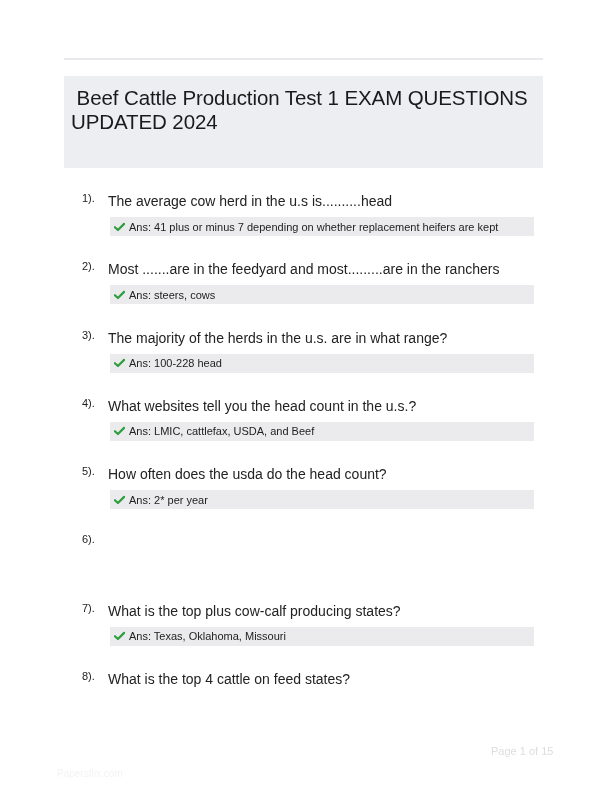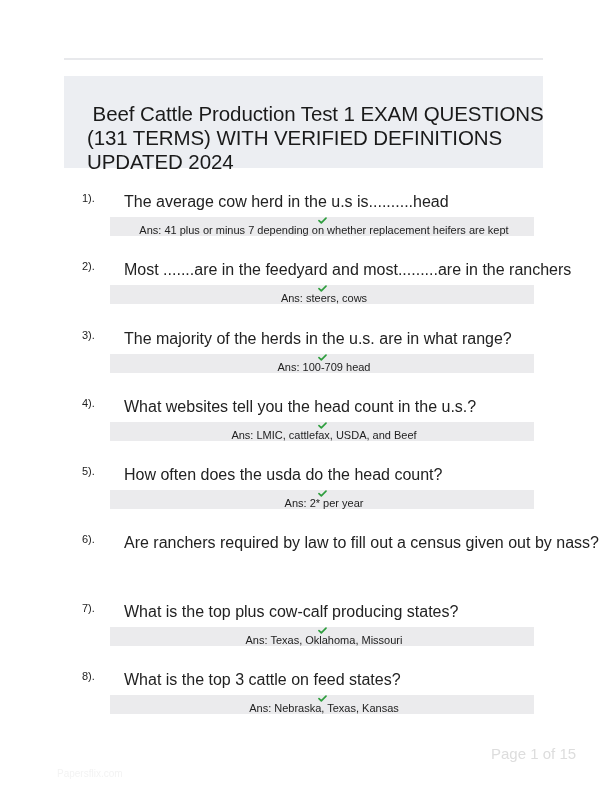--- a/index.html
+++ b/index.html
@@ -1,41 +1,40 @@
 <!DOCTYPE html>
 <html><head>
   <meta charset="utf-8">
   <style>
     html, body { margin: 0; padding: 0; background: #ffffff; }
     body { width: 606px; height: 800px; position: relative; overflow: hidden;
            font-family: "Liberation Sans", sans-serif; color: #222; }
     .top-rule { position: absolute; left: 64px; top: 58px; width: 479px; height: 2px; background: #e8e9ec; }
     .title-box { position: absolute; left: 64px; top: 76px; width: 479px; height: 92px;
                  background: #eceef2; box-sizing: border-box; padding: 10px 6px 0 7px; }
-    .title { font-size: 20.5px; line-height: 24px; color: #1a1a1a; margin: 16px; font-weight: normal; letter-spacing: -0.1px; }
+    .title { font-size: 20.5px; line-height: 24px; color: #1a1a1a; margin: 0; font-weight: normal; letter-spacing: -0.1px; }
     .qa-list { position: absolute; left: 0; top: 188px; width: 606px; }
     .qa { position: relative; height: 68.3px; }
     .q-num { position: absolute; left: 82px; top: 4px; font-size: 11px; color: #222; }
-    .q-text { position: absolute; left: 124px; top: 5px; font-size: 16px; color: #222; }
+    .q-text { position: absolute; left: 108px; top: 5px; font-size: 14px; color: #222; }
     .ans { position: absolute; left: 110px; top: 29px; width: 424px; height: 19px;
            background: #ebebed; box-sizing: border-box; padding-left: 4px;
-           display: flex; align-items: center; font-size: 11px; color: #222; flex-direction: column; }
+           display: flex; align-items: center; font-size: 11px; color: #222; }
     .check { width: 11px; height: 10px; margin-right: 4px; display: inline-block; }
     .footer-left { position: absolute; left: 57px; top: 768px; font-size: 10px; color: #f3f3f3; }
-    .footer-right { position: absolute; left: 491px; top: 745px; font-size: 15px; color: #dddddd; }
+    .footer-right { position: absolute; left: 491px; top: 745px; font-size: 11px; color: #dddddd; }
   </style>
 </head>
 <body>
 
 <div class="top-rule"></div>
 
 <div class="title-box">
   <h1 class="title">
     <div style="white-space:pre"> Beef Cattle Production Test 1 EXAM QUESTIONS</div>
-    <div>(131 TERMS) WITH VERIFIED DEFINITIONS</div>
     <div>UPDATED 2024</div>
   </h1>
 </div>
 
 <div class="qa-list" id="qa-list">
     <div class="qa">
       <span class="q-num">1).</span>
       <span class="q-text">The average cow herd in the u.s is..........head</span>
       <div class="ans">
         <svg class="check" viewBox="0 0 12 10">
@@ -54,21 +53,21 @@
         <span>Ans: steers, cows</span>
       </div>
     </div>
     <div class="qa">
       <span class="q-num">3).</span>
       <span class="q-text">The majority of the herds in the u.s. are in what range?</span>
       <div class="ans">
         <svg class="check" viewBox="0 0 12 10">
           <path d="M1 5.2 L4.3 8.3 L11 1.6" fill="none" stroke="#2e9e3e" stroke-width="2.4" stroke-linecap="round" stroke-linejoin="round"></path>
         </svg>
-        <span>Ans: 100-709 head</span>
+        <span>Ans: 100-228 head</span>
       </div>
     </div>
     <div class="qa">
       <span class="q-num">4).</span>
       <span class="q-text">What websites tell you the head count in the u.s.?</span>
       <div class="ans">
         <svg class="check" viewBox="0 0 12 10">
           <path d="M1 5.2 L4.3 8.3 L11 1.6" fill="none" stroke="#2e9e3e" stroke-width="2.4" stroke-linecap="round" stroke-linejoin="round"></path>
         </svg>
         <span>Ans: LMIC, cattlefax, USDA, and Beef</span>
@@ -79,38 +78,31 @@
       <span class="q-text">How often does the usda do the head count?</span>
       <div class="ans">
         <svg class="check" viewBox="0 0 12 10">
           <path d="M1 5.2 L4.3 8.3 L11 1.6" fill="none" stroke="#2e9e3e" stroke-width="2.4" stroke-linecap="round" stroke-linejoin="round"></path>
         </svg>
         <span>Ans: 2* per year</span>
       </div>
     </div>
     <div class="qa">
       <span class="q-num">6).</span>
-      <span class="q-text">Are ranchers required by law to fill out a census given out by nass?</span>
     </div>
     <div class="qa">
       <span class="q-num">7).</span>
       <span class="q-text">What is the top plus cow-calf producing states?</span>
       <div class="ans">
         <svg class="check" viewBox="0 0 12 10">
           <path d="M1 5.2 L4.3 8.3 L11 1.6" fill="none" stroke="#2e9e3e" stroke-width="2.4" stroke-linecap="round" stroke-linejoin="round"></path>
         </svg>
         <span>Ans: Texas, Oklahoma, Missouri</span>
       </div>
     </div>
     <div class="qa">
       <span class="q-num">8).</span>
-      <span class="q-text">What is the top 3 cattle on feed states?</span>
-      <div class="ans">
-        <svg class="check" viewBox="0 0 12 10">
-          <path d="M1 5.2 L4.3 8.3 L11 1.6" fill="none" stroke="#2e9e3e" stroke-width="2.4" stroke-linecap="round" stroke-linejoin="round"></path>
-        </svg>
-        <span>Ans: Nebraska, Texas, Kansas</span>
-      </div>
+      <span class="q-text">What is the top 4 cattle on feed states?</span>
     </div>
   </div>
 
 <div class="footer-left">Papersflix.com</div>
 <div class="footer-right">Page 1 of 15</div>
 
 </body></html>

